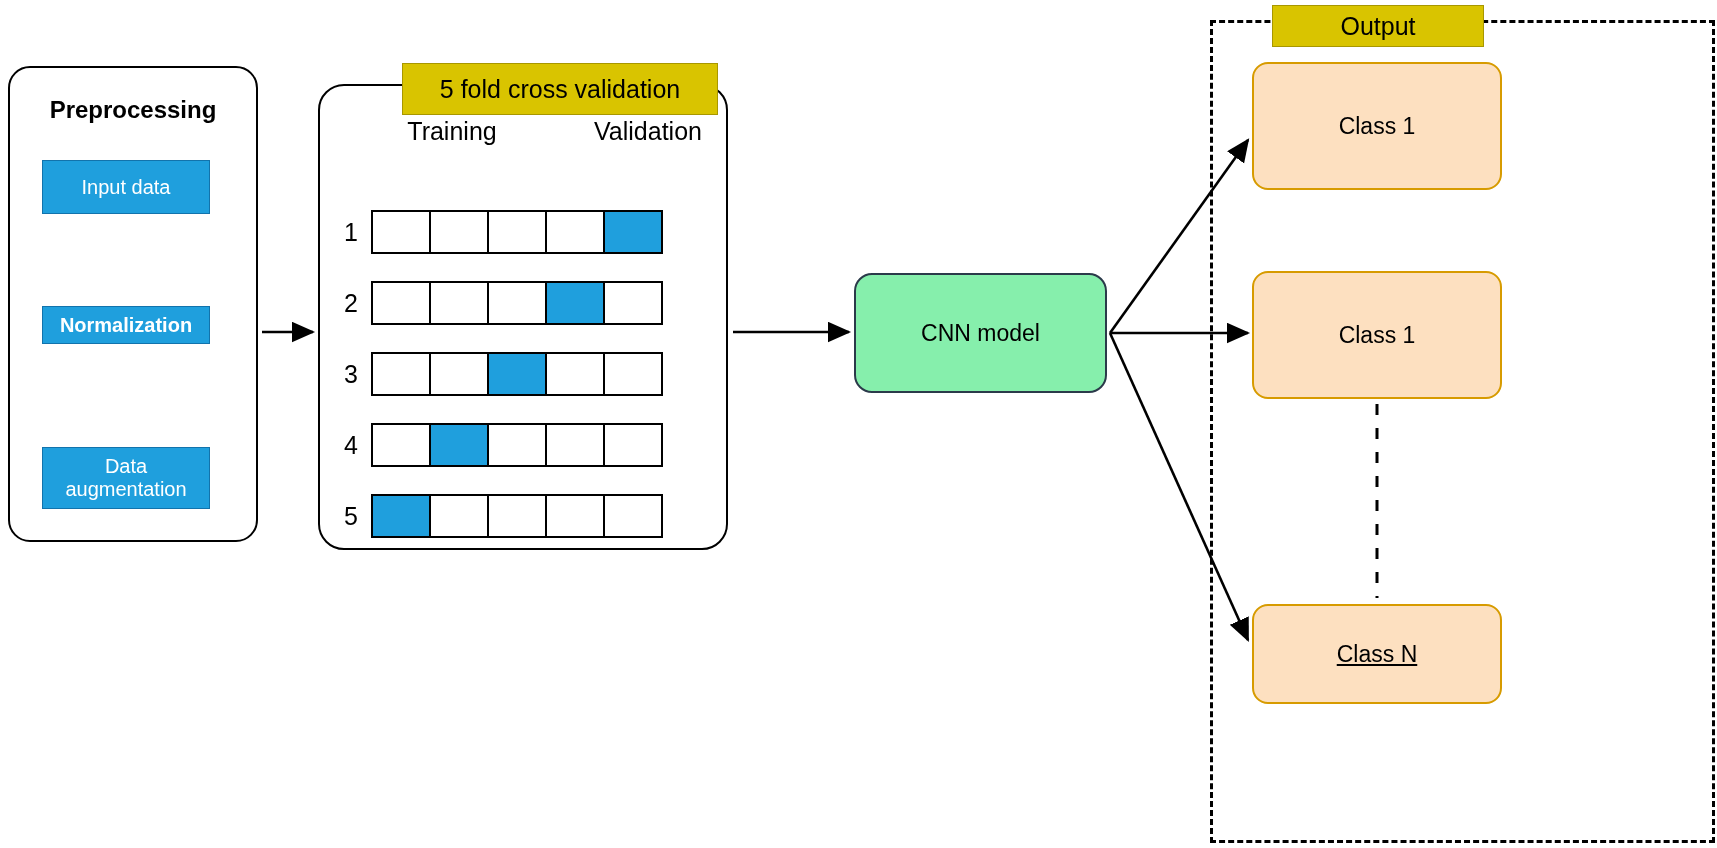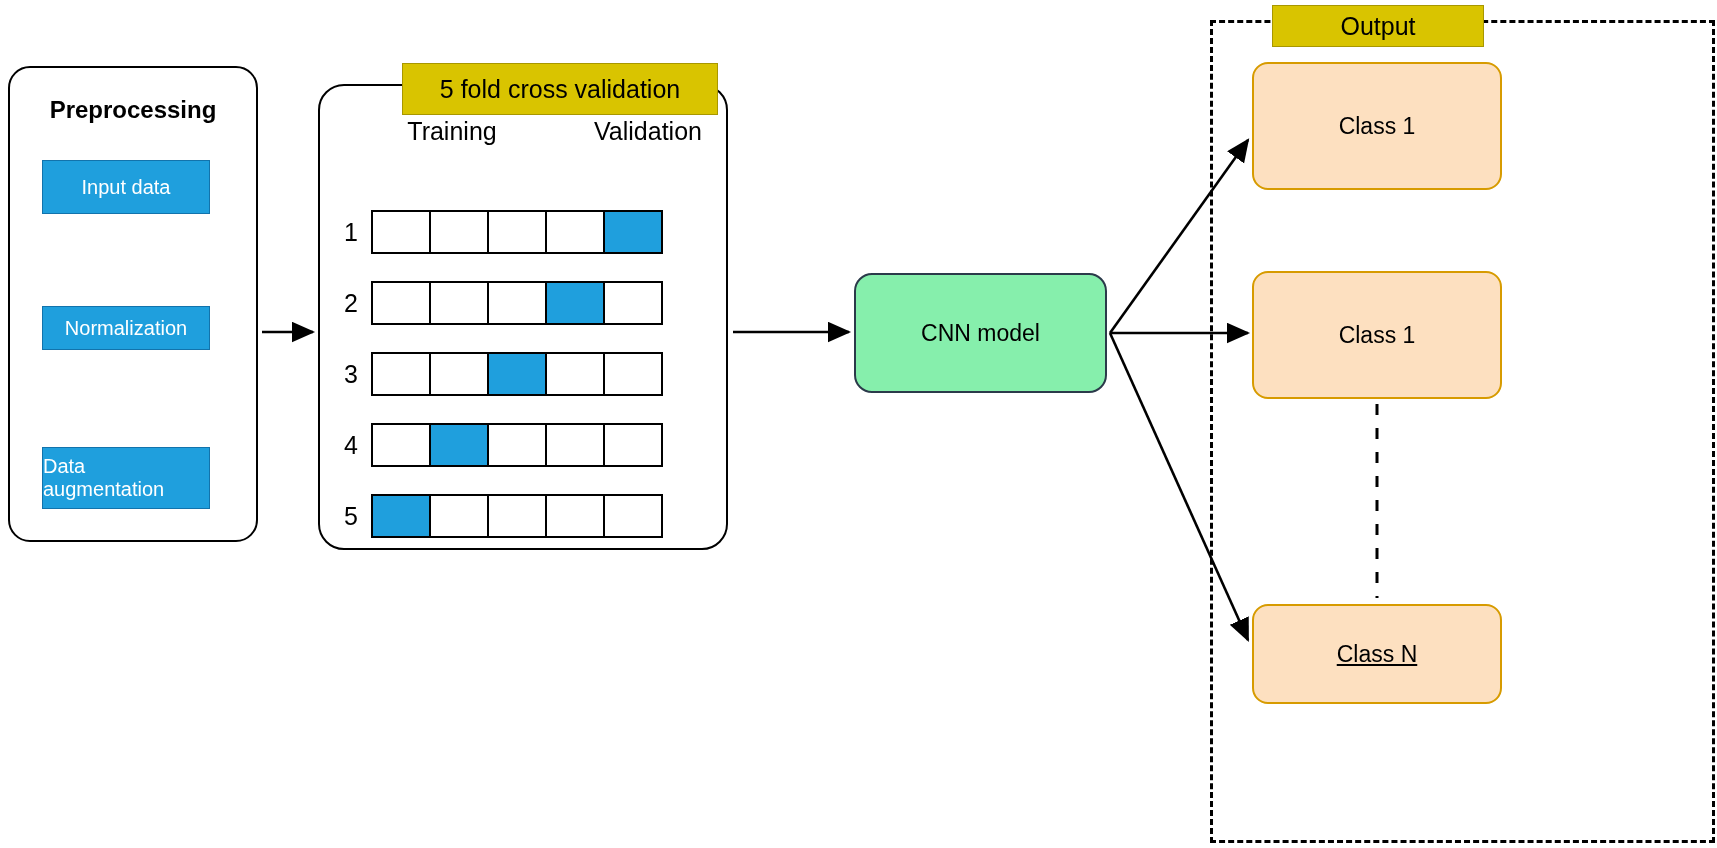--- a/index.html
+++ b/index.html
@@ -22,20 +22,21 @@
     width: 1717px;
     height: 848px;
     pointer-events: none;
   }
   .node {
     position: absolute;
     box-sizing: border-box;
     display: flex;
     align-items: center;
     justify-content: center;
+    text-align: center;
     line-height: 1.15;
   }
 
   
   #preprocessing-panel {
     left: 8px; top: 66px;
     width: 250px; height: 476px;
     border: 2.5px solid #000000;
     border-radius: 22px;
     background: #ffffff;
@@ -47,21 +48,21 @@
     font-weight: bold;
     color: #000000;
   }
   .blue-box {
     background: #1f9fdd;
     border: 1.5px solid #1273ac;
     color: #ffffff;
     font-size: 20px;
   }
   #input-data-box  { left: 42px; top: 160px; width: 168px; height: 54px; }
-  #normalization-box { left: 42px; top: 306px; width: 168px; height: 44px; }
+  #normalization-box { left: 42px; top: 306px; width: 168px; height: 38px; font-weight: bold; }
   #data-augmentation-box { left: 42px; top: 447px; width: 168px; height: 62px; }
 
   
   #cv-panel {
     left: 318px; top: 84px;
     width: 410px; height: 466px;
     border: 2.5px solid #000000;
     border-radius: 26px;
     background: #ffffff;
   }

